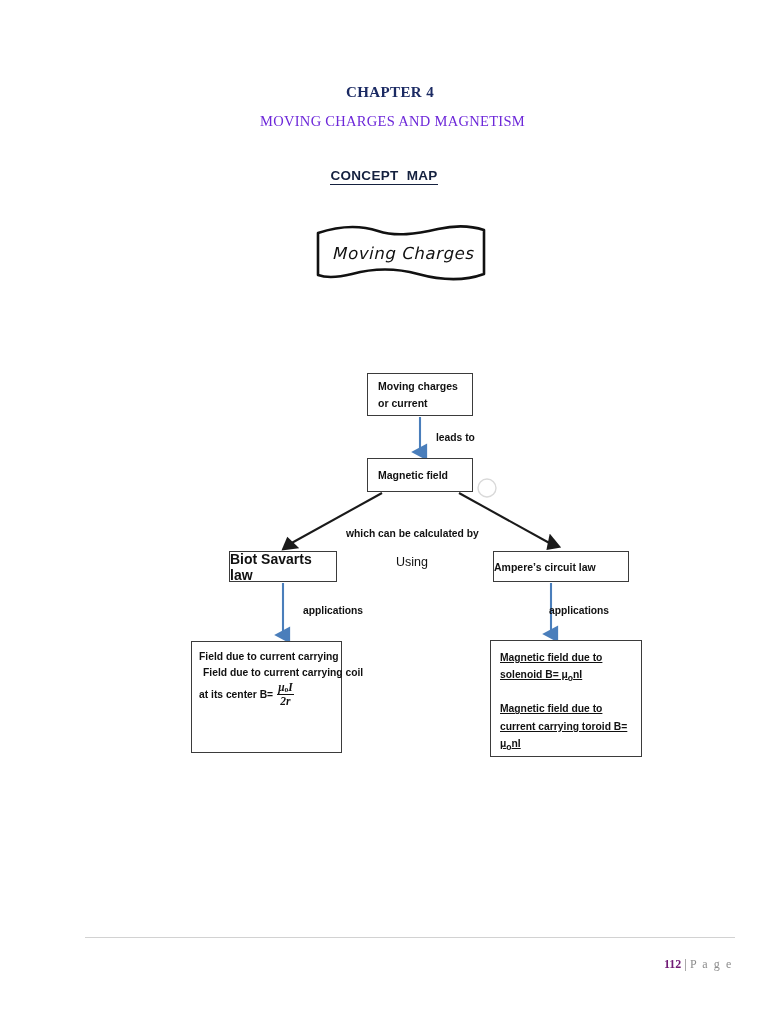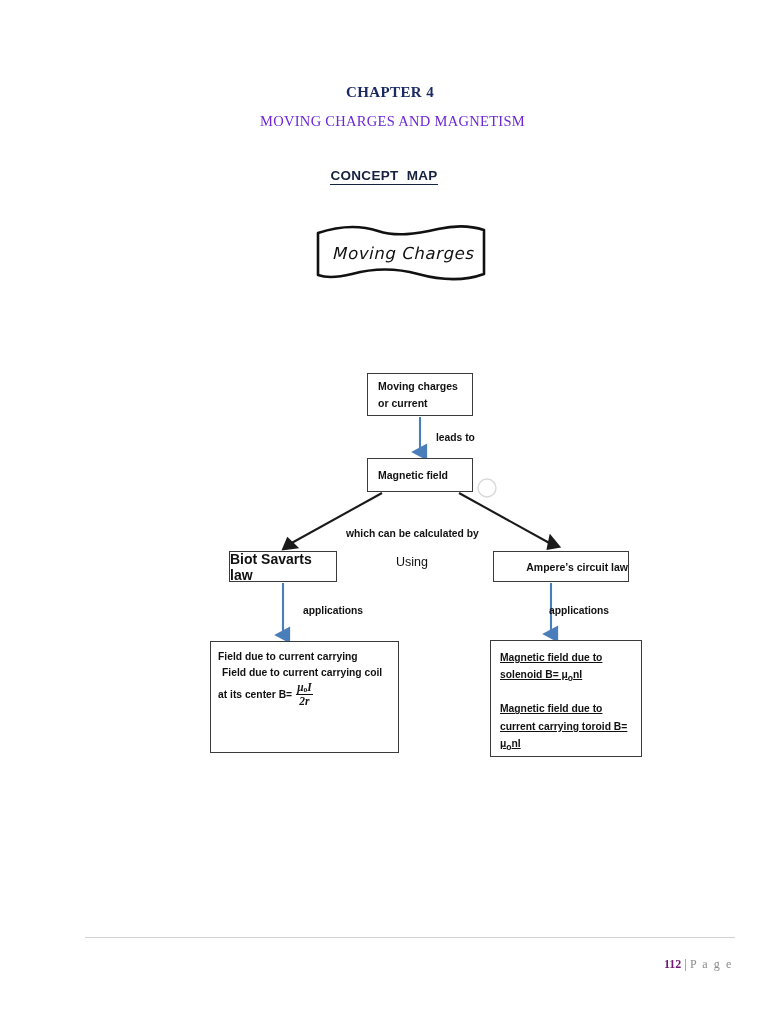--- a/index.html
+++ b/index.html
@@ -135,26 +135,26 @@
     left: 229px; top: 551px;
     width: 108px; height: 31px;
   }
   #node-biot .node-inner { align-items: center; justify-content: center; }
   #node-biot .line { font-size: 14px; }
 
   #node-ampere {
     left: 493px; top: 551px;
     width: 136px; height: 31px;
   }
-  #node-ampere .node-inner { align-items: flex-end; justify-content: center; }
+  #node-ampere .node-inner { align-items: flex-start; justify-content: center; }
   #node-ampere .line { font-size: 10.5px; }
 
   #node-biot-apps {
     left: 191px; top: 641px;
-    width: 189px; height: 112px; margin-left: 19px;
+    width: 151px; height: 112px;
   }
   #node-biot-apps .node-inner {
     justify-content: flex-start;
     padding: 8px 0 0 7px;
   }
 
   #node-ampere-apps {
     left: 490px; top: 640px;
     width: 152px; height: 117px;
   }

